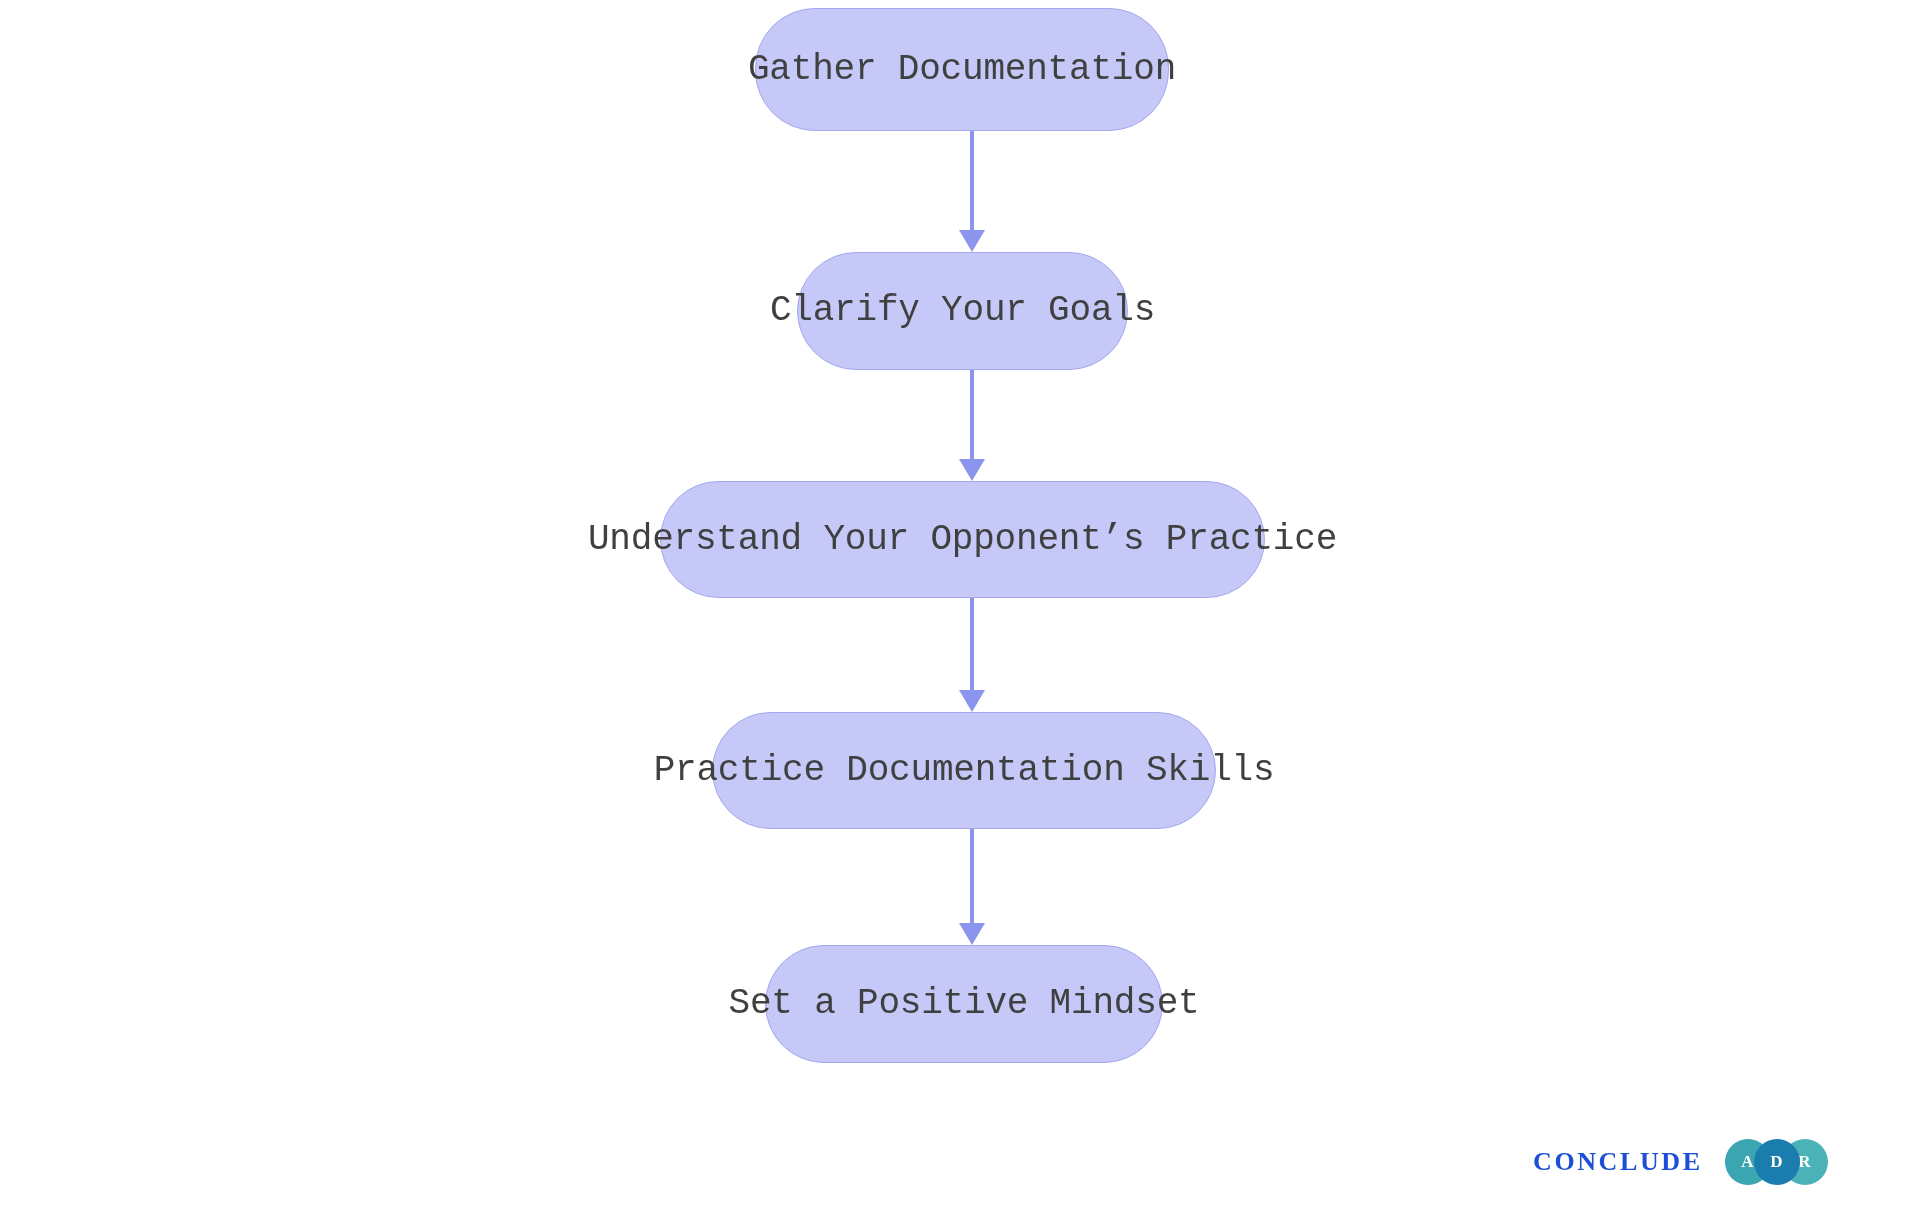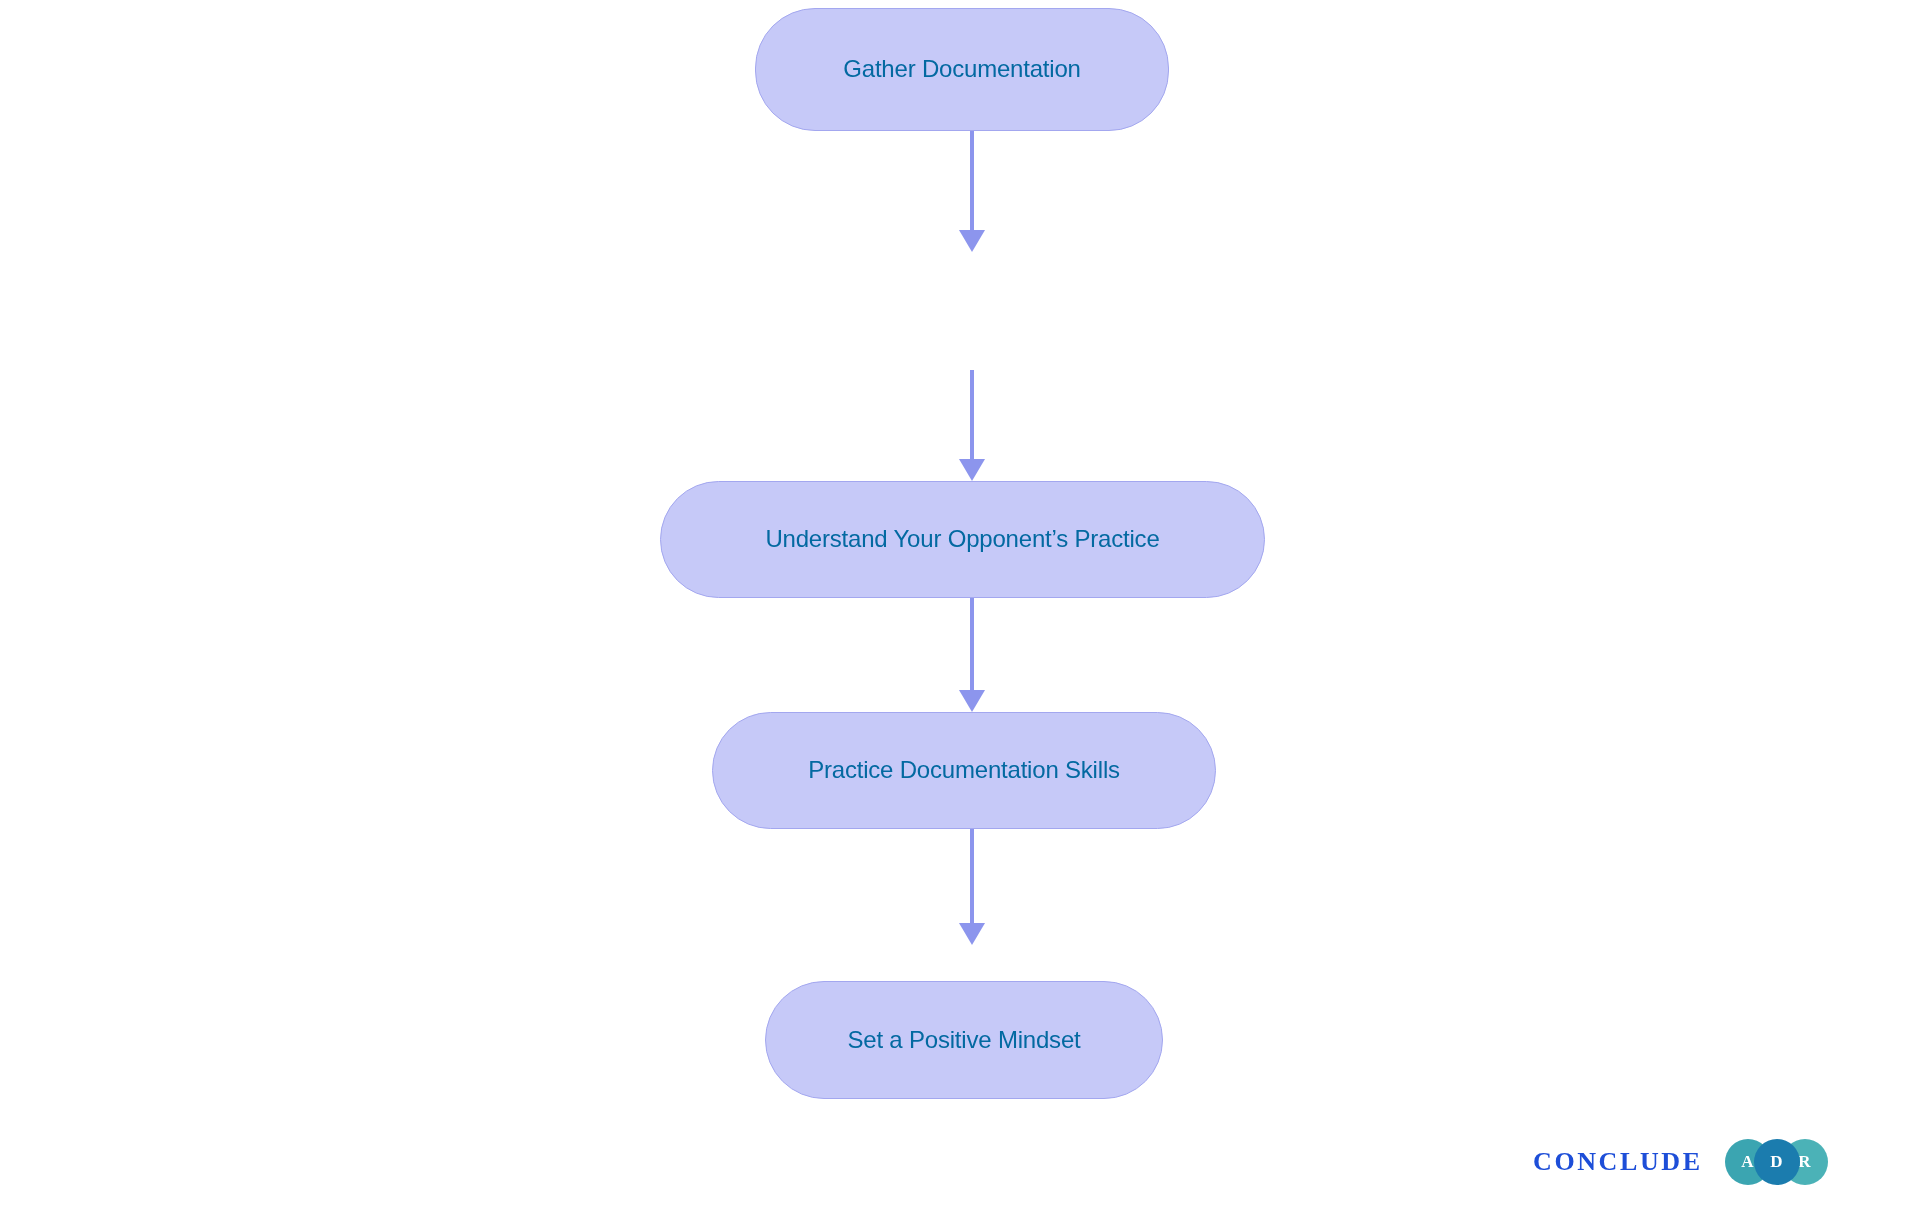--- a/index.html
+++ b/index.html
@@ -30,35 +30,35 @@
     box-sizing: border-box;
     background: #c6c9f8;
     border: 1.6px solid #a3a7ef;
     border-radius: 60px;
     display: flex;
     align-items: center;
     justify-content: center;
     text-align: center;
   }
   .node-label {
-    color: #0369a1;
-    font-family: Liberation Sans, sans-serif;
-    font-size: 24px;
+    color: #404040;
+    font-family: Liberation Mono, monospace;
+    font-size: 36px;
     font-weight: 400;
     letter-spacing: -0.2px;
     line-height: 1.1;
     white-space: nowrap;
     user-select: none;
   }
 
   #node-0 { left: 755px;  top: 8px;   width: 414px; height: 123px; }
   #node-1 { left: 797px;  top: 252px; width: 331px; height: 118px; }
   #node-2 { left: 660px;  top: 481px; width: 605px; height: 117px; }
   #node-3 { left: 712px;  top: 712px; width: 504px; height: 117px; }
-  #node-4 { left: 765px;  top: 945px; width: 398px; height: 118px; margin-top: 36px; }
+  #node-4 { left: 765px;  top: 945px; width: 398px; height: 118px; }
 
   
   .connector {
     position: absolute;
     left: 965px;
     width: 14px;
   }
   .connector .conn-line {
     position: absolute;
     left: 5px;
@@ -135,20 +135,23 @@
 
   <div class="node" id="node-0">
     <span class="node-label">Gather Documentation</span>
   </div>
 
   <div class="connector" id="connector-0">
     <div class="conn-line"></div>
     <div class="conn-head"></div>
   </div>
 
+  <div class="node" id="node-1">
+    <span class="node-label">Clarify Your Goals</span>
+  </div>
 
   <div class="connector" id="connector-1">
     <div class="conn-line"></div>
     <div class="conn-head"></div>
   </div>
 
   <div class="node" id="node-2">
     <span class="node-label">Understand Your Opponent’s Practice</span>
   </div>
 

